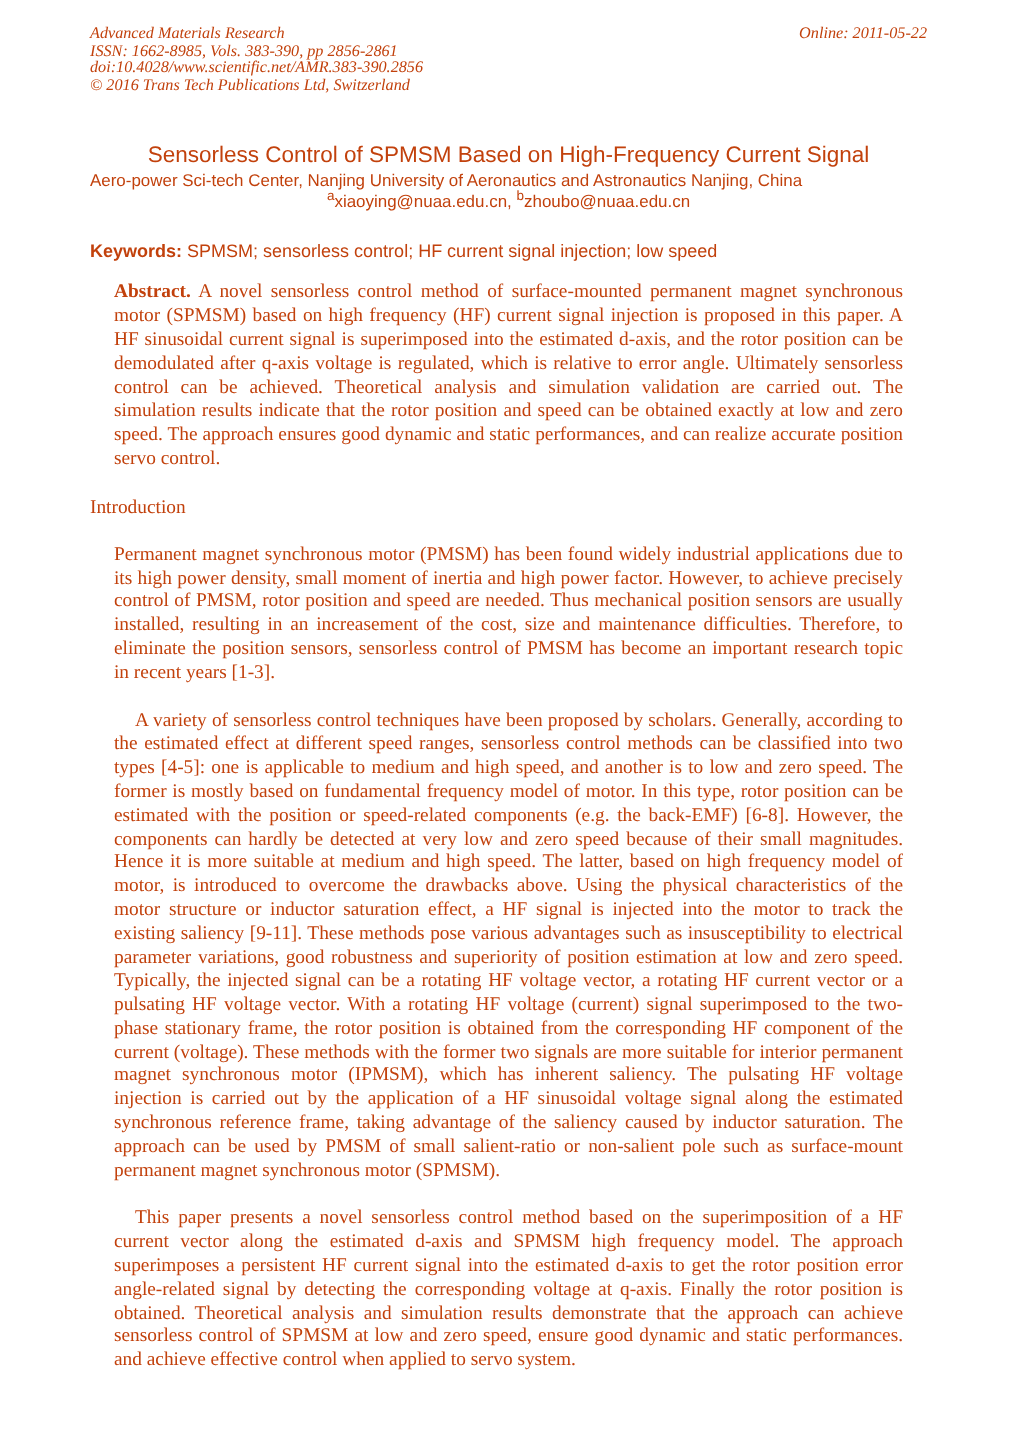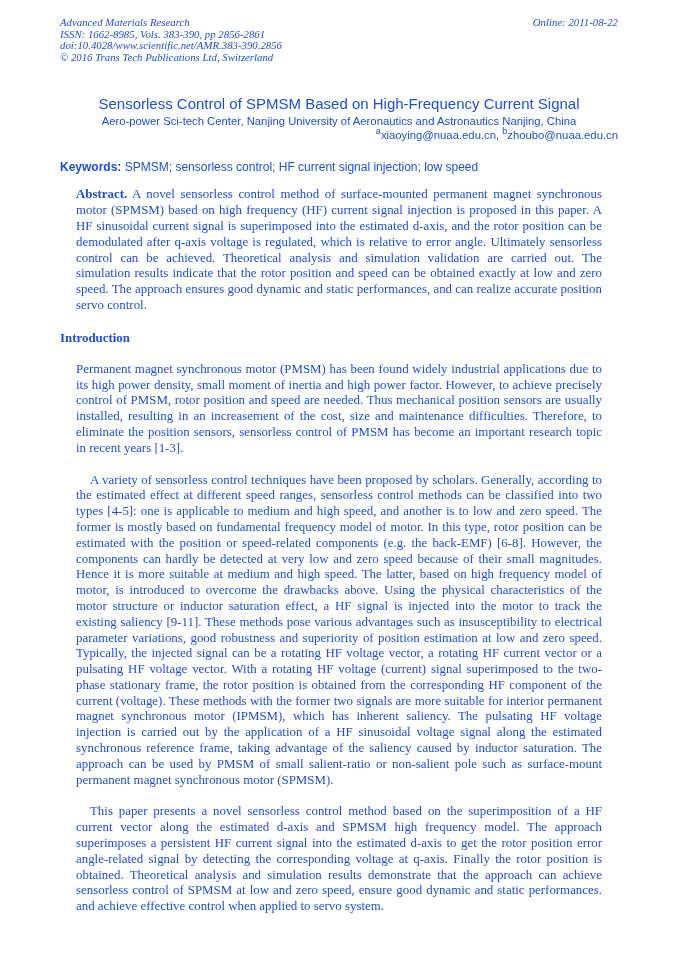--- a/index.html
+++ b/index.html
@@ -1,21 +1,21 @@
 <!DOCTYPE html>
 <html><head>
 <meta charset="utf-8">
 <style>
   html, body { margin: 0; padding: 0; background: #ffffff; }
   .page {
     position: relative;
     width: 678px;
     height: 959px;
     background: #ffffff;
-    color: #1d4ed8;
+    color: #c2410c;
     box-sizing: border-box;
     padding: 17px 60px 0 60px;
     font-family: "Liberation Serif", serif;
     overflow: hidden;
   }
   
   .header {
     display: flex;
     justify-content: space-between;
     align-items: flex-start;
@@ -42,28 +42,27 @@
     font-size: 14.6px;
     line-height: 17px;
     text-align: center;
     margin-top: 4px;
   }
   .authors sup, .emails sup { font-size: 9px; line-height: 0; }
   .affiliation {
     font-family: "Liberation Sans", sans-serif;
     font-size: 11.3px;
     line-height: 13.5px;
-    text-align: center;
     margin-top: 2px;
   }
   .emails {
     font-family: "Liberation Sans", sans-serif;
     font-size: 11.3px;
     line-height: 13.5px;
-    text-align: right;
+    text-align: center;
   }
 
   
   .keywords {
     font-family: "Liberation Sans", sans-serif;
     font-size: 12px;
     line-height: 14px;
     margin-top: 18px;
   }
   .keywords .kw-label { font-weight: bold; }
@@ -72,39 +71,39 @@
   .body-par {
     font-size: 12.9px;
     line-height: 15.8px;
     text-align: justify;
     margin: 16px;
   }
   .abstract-par { margin-top: 13px; }
   .run-in { font-weight: bold; }
   .section-heading {
     font-size: 12.9px;
-    font-weight: bold;
+    font-weight: normal;
     line-height: 16px;
     margin: 16px 0 4px 0;
   }
   .indent { text-indent: 14px; }
 </style>
 </head>
 <body>
 
 <div class="page">
 
   <div class="header">
     <div class="header-left">
       <div>Advanced Materials Research</div>
       <div>ISSN: 1662-8985, Vols. 383-390, pp 2856-2861</div>
       <div>doi:10.4028/www.scientific.net/AMR.383-390.2856</div>
       <div>© 2016 Trans Tech Publications Ltd, Switzerland</div>
     </div>
-    <div class="header-right">Online: 2011-08-22</div>
+    <div class="header-right">Online: 2011-05-22</div>
   </div>
 
   <h1 class="title">
       <span class="title-line">Sensorless Control of SPMSM Based on High-Frequency Current Signal</span>
     </h1>
 
 
   <div class="affiliation">Aero-power Sci-tech Center, Nanjing University of Aeronautics and Astronautics Nanjing, China</div>
 
   <div class="emails"><sup>a</sup><span>xiaoying@nuaa.edu.cn, </span><sup>b</sup><span>zhoubo@nuaa.edu.cn</span></div>

